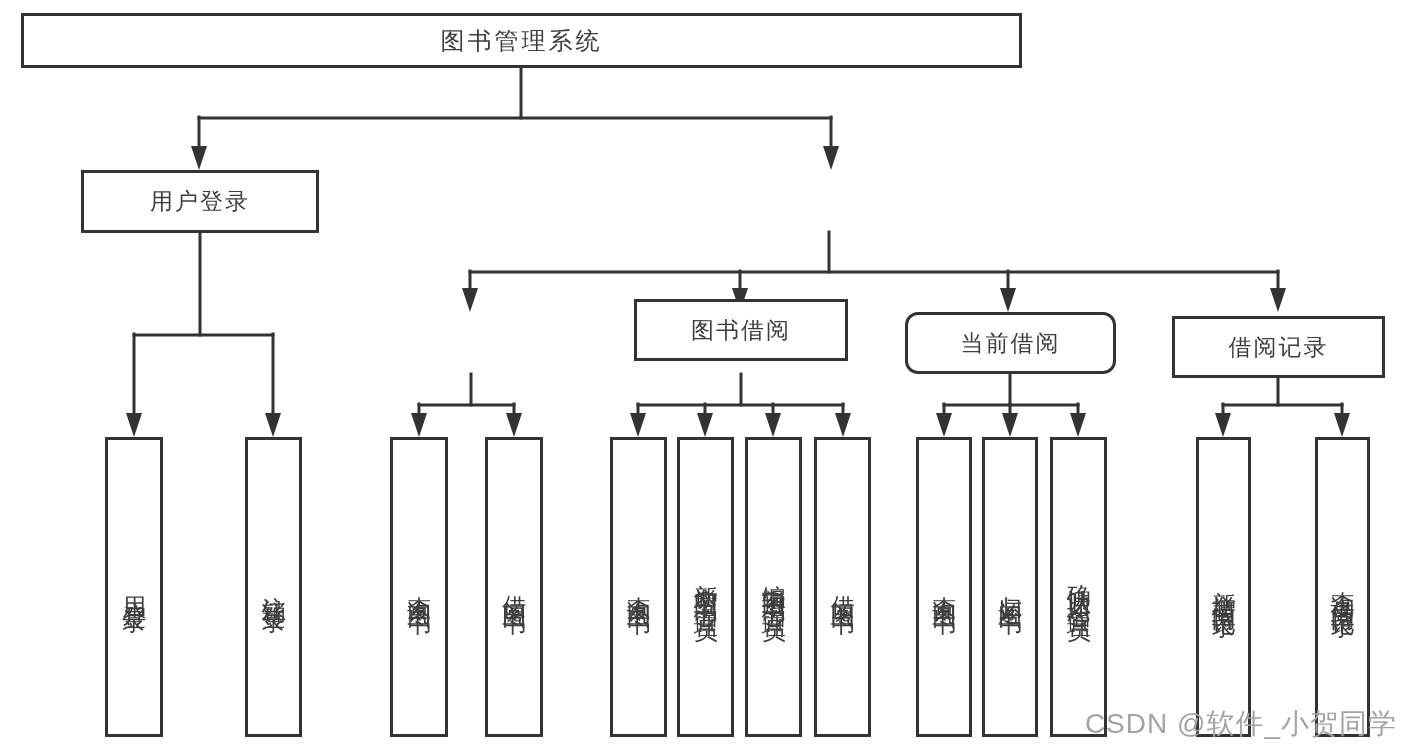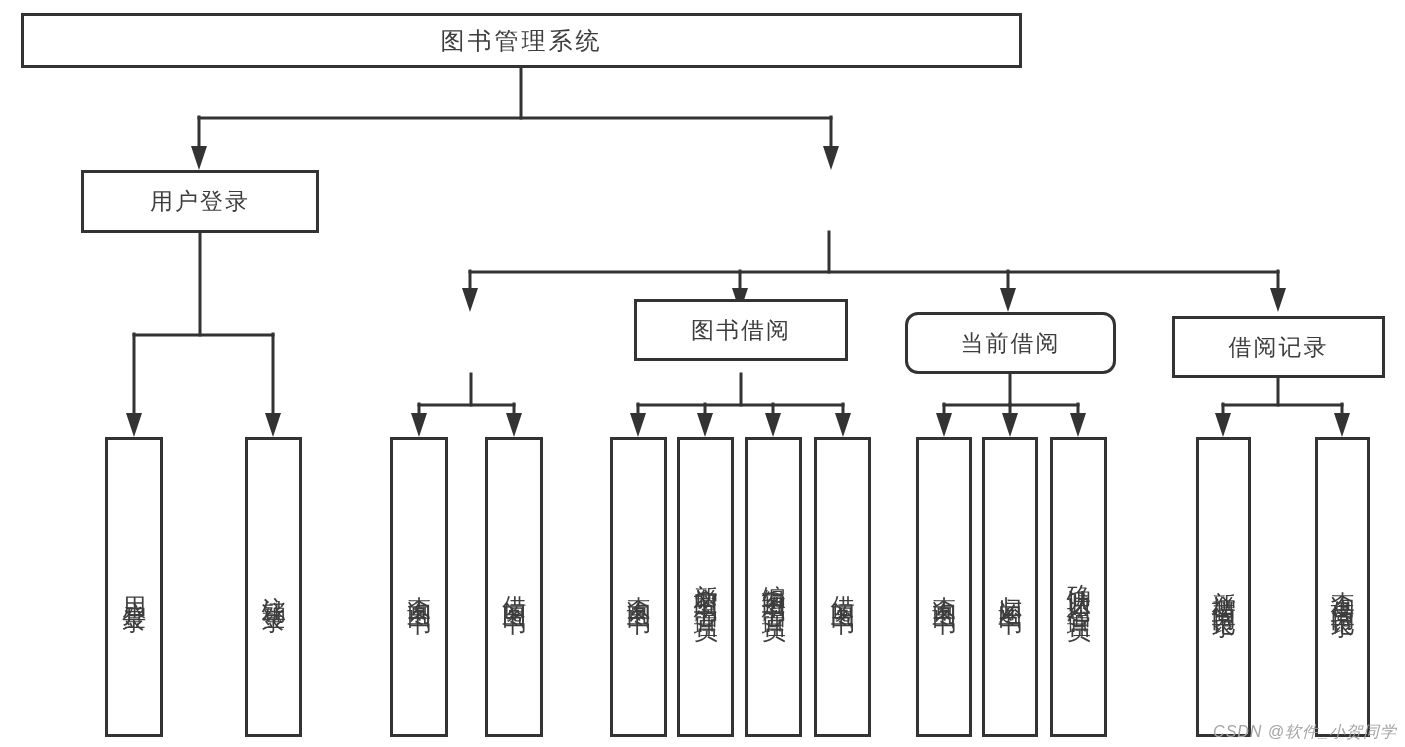--- a/index.html
+++ b/index.html
@@ -47,26 +47,25 @@
     text-orientation: mixed;
     font-size: 24px;
     letter-spacing: 5px;
     line-height: 1.1;
     white-space: nowrap;
   }
   .watermark {
     position: absolute;
     right: 8px;
     bottom: 4px;
-    font-size: 16px;
+    font-size: 28px;
     letter-spacing: 1px;
     color: #a3a3a3;
     z-index: 3;
     white-space: nowrap;
-    font-style: italic;
   }
 </style>
 </head>
 <body>
 
 <div id="canvas">
 
   <svg id="connectors" viewBox="0 0 1405 747" xmlns="http://www.w3.org/2000/svg">
     <g stroke="#333333" stroke-width="3" fill="none" stroke-linecap="square">
 

